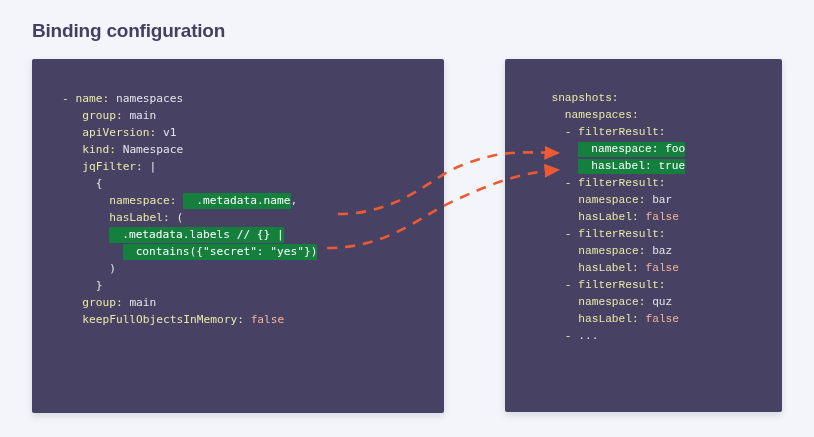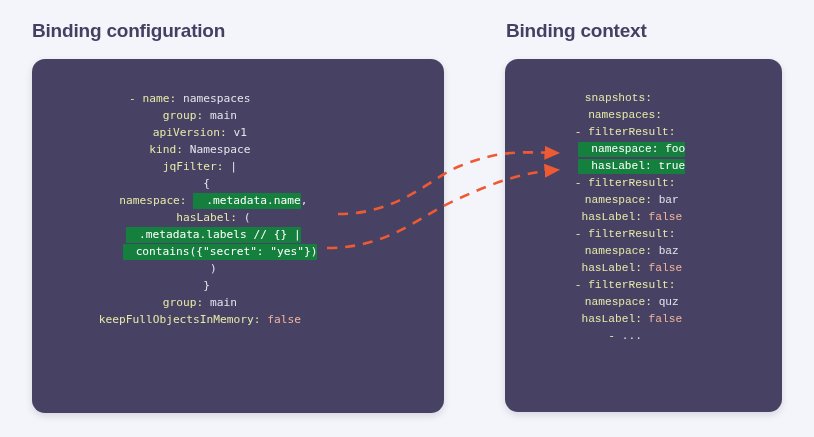--- a/index.html
+++ b/index.html
@@ -13,39 +13,38 @@
     font-family: "Liberation Sans", sans-serif;
     overflow: hidden;
     position: relative;
   }
 
   .stage {
     position: absolute;
     left: 0; top: 0;
     width: 814px;
     height: 437px;
-    text-align: center;
   }
 
   .panel-title {
     position: absolute;
     font-family: "Liberation Sans", sans-serif;
     font-weight: bold;
     font-size: 19px;
     letter-spacing: -0.2px;
     color: #443f63;
     white-space: nowrap;
   }
   #title-left  { left: 32px;  top: 20px; }
   #title-right { left: 506px; top: 20px; }
 
   .code-card {
     position: absolute;
     background: #474263;
-    border-radius: 13px;
+    border-radius: 2px;
     box-shadow: 0 3px 7px rgba(80,75,110,0.18);
     overflow: hidden;
   }
   #card-left  { left: 32px;  top: 59px; width: 412px; height: 354px; }
   #card-right { left: 505px; top: 59px; width: 277px; height: 353px; }
 
   .code {
     position: absolute;
     font-family: "DejaVu Sans Mono", monospace;
     font-size: 11.2px;
@@ -81,21 +80,20 @@
     pointer-events: none;
   }
 </style>
 </head>
 <body>
 
 <div class="stage">
 
   <div class="panel-title" id="title-left">Binding configuration</div>
 
-  <div class="panel-title" id="title-right">Binding context</div>
 
   <div class="code-card" id="card-left">
     <div class="code" id="code-left"><div class="code-line"><span class="d">-</span><span class="p"> </span><span class="k">name:</span><span class="v"> namespaces</span></div><div class="code-line"><span class="p">   </span><span class="k">group:</span><span class="v"> main</span></div><div class="code-line"><span class="p">   </span><span class="k">apiVersion:</span><span class="v"> v1</span></div><div class="code-line"><span class="p">   </span><span class="k">kind:</span><span class="v"> Namespace</span></div><div class="code-line"><span class="p">   </span><span class="k">jqFilter:</span><span class="v"> |</span></div><div class="code-line"><span class="p">     {</span></div><div class="code-line"><span class="p">       </span><span class="k">namespace:</span><span class="p"> </span><span class="hl">.metadata.name</span><span class="p">,</span></div><div class="code-line"><span class="p">       </span><span class="k">hasLabel:</span><span class="p"> (</span></div><div class="code-line"><span class="p">       </span><span class="hl">.metadata.labels // {} |</span></div><div class="code-line"><span class="p">         </span><span class="hl">contains({"secret": "yes"})</span></div><div class="code-line"><span class="p">       )</span></div><div class="code-line"><span class="p">     }</span></div><div class="code-line"><span class="p">   </span><span class="k">group:</span><span class="v"> main</span></div><div class="code-line"><span class="p">   </span><span class="k">keepFullObjectsInMemory:</span><span class="p"> </span><span class="bool">false</span></div></div>
   </div>
 
   <div class="code-card" id="card-right">
     <div class="code" id="code-right"><div class="code-line"><span class="p">  </span><span class="k">snapshots:</span></div><div class="code-line"><span class="p">    </span><span class="k">namespaces:</span></div><div class="code-line"><span class="d">    - </span><span class="k">filterResult:</span></div><div class="code-line"><span class="p">      </span><span class="hl">namespace: foo</span></div><div class="code-line"><span class="p">      </span><span class="hl">hasLabel: true</span></div><div class="code-line"><span class="d">    - </span><span class="k">filterResult:</span></div><div class="code-line"><span class="p">      </span><span class="k">namespace:</span><span class="v"> bar</span></div><div class="code-line"><span class="p">      </span><span class="k">hasLabel:</span><span class="p"> </span><span class="bool">false</span></div><div class="code-line"><span class="d">    - </span><span class="k">filterResult:</span></div><div class="code-line"><span class="p">      </span><span class="k">namespace:</span><span class="v"> baz</span></div><div class="code-line"><span class="p">      </span><span class="k">hasLabel:</span><span class="p"> </span><span class="bool">false</span></div><div class="code-line"><span class="d">    - </span><span class="k">filterResult:</span></div><div class="code-line"><span class="p">      </span><span class="k">namespace:</span><span class="v"> quz</span></div><div class="code-line"><span class="p">      </span><span class="k">hasLabel:</span><span class="p"> </span><span class="bool">false</span></div><div class="code-line"><span class="d">    - </span><span class="v">...</span></div></div>
   </div>
 
   <svg class="arrows" id="arrow-layer" viewBox="0 0 814 437" width="814" height="437">

